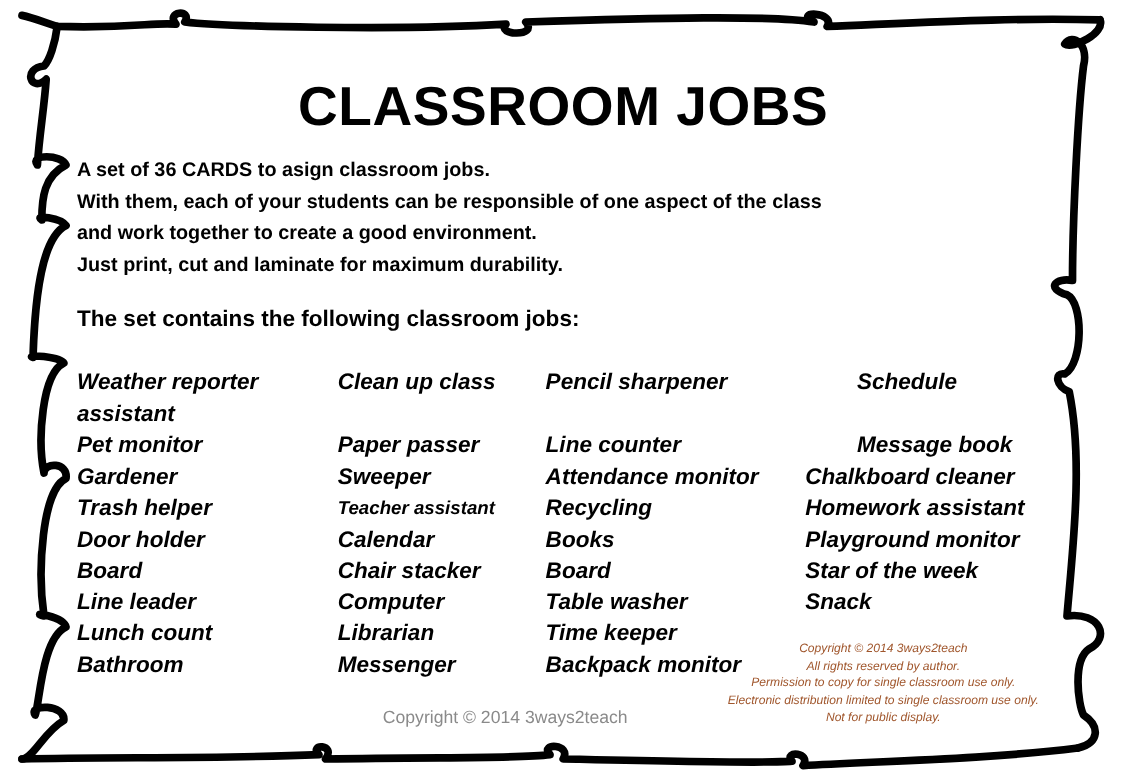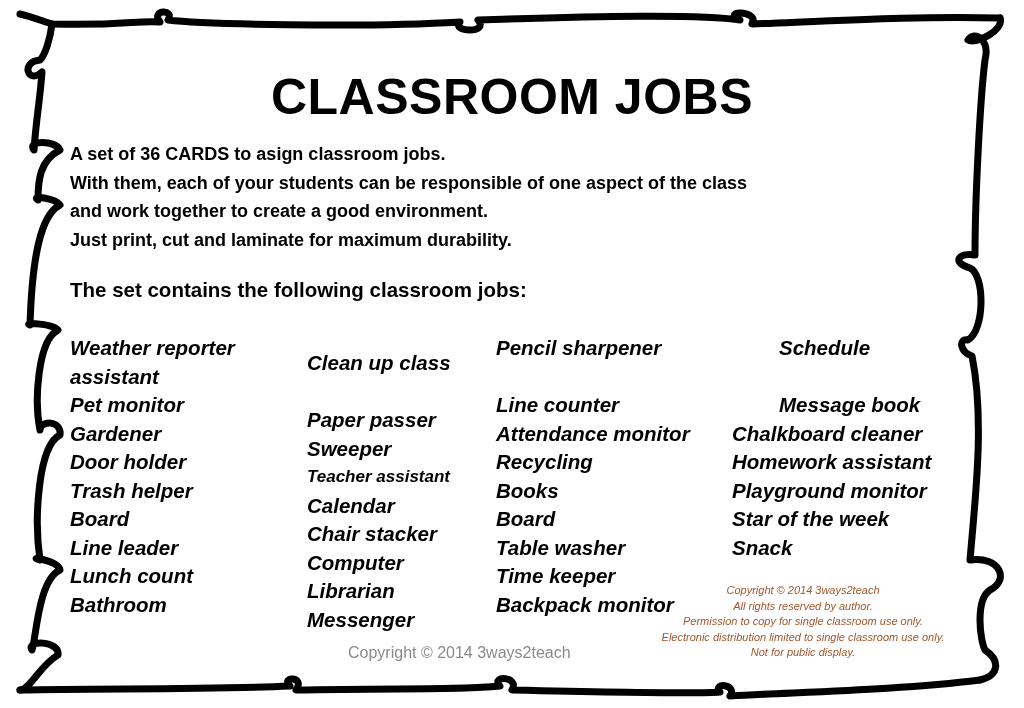--- a/index.html
+++ b/index.html
@@ -6,21 +6,21 @@
   body { width:1024px; height:708px; background:#fff; position:relative; overflow:hidden;
          font-family:"Liberation Sans", sans-serif; color:#000; }
   svg.frame { position:absolute; left:0; top:0; width:1024px; height:708px; }
   .title { position:absolute; left:0; width:1024px; top:68px; text-align:center;
            font-size:50px; font-weight:bold; letter-spacing:0.5px; }
   .intro { position:absolute; left:70px; top:140px; font-size:18px; font-weight:bold; line-height:28.5px; }
   .intro div { white-space:nowrap; }
   .contains { position:absolute; left:70px; top:278px; font-size:20.5px; font-weight:bold; }
   .col { position:absolute; top:334px; font-size:20.5px; font-weight:bold; line-height:28.5px; white-space:nowrap;font-style:italic; }
   .col div { height:28.5px; }
-  .col1 { left:70px; } .col2 { left:307px;margin-top:15px; } .col3 { left:496px; } .col4 { left:732px; }
+  .col1 { left:70px; } .col2 { left:307px; } .col3 { left:496px; } .col4 { left:732px; }
   .small { font-size:17px; }
   .ind { padding-left:47px; }
   .copy-center { position:absolute; left:348px; top:644px; font-size:16px; color:#8a8a8a; }
   .legal { position:absolute; left:628px; top:583px; width:350px; text-align:center;
            font-size:11px; font-style:italic; color:#a0562c; line-height:15.5px; }
 </style>
 </head>
 <body>
 
 <svg class="frame" viewBox="0 0 1024 708" fill="none" stroke="#000" stroke-width="7" stroke-linecap="round" stroke-linejoin="round">
@@ -43,22 +43,22 @@
   <div>Just print, cut and laminate for maximum durability.</div>
 </div>
 
 <div class="contains">The set contains the following classroom jobs:</div>
 
 <div class="col col1">
   <div>Weather reporter</div>
   <div>assistant</div>
   <div>Pet monitor</div>
   <div>Gardener</div>
+  <div>Trash helper</div>
   <div>Door holder</div>
-  <div>Trash helper</div>
   <div>Board</div>
   <div>Line leader</div>
   <div>Lunch count</div>
   <div>Bathroom</div>
 </div>
 
 <div class="col col2">
   <div>Clean up class</div>
   <div></div>
   <div>Paper passer</div>

